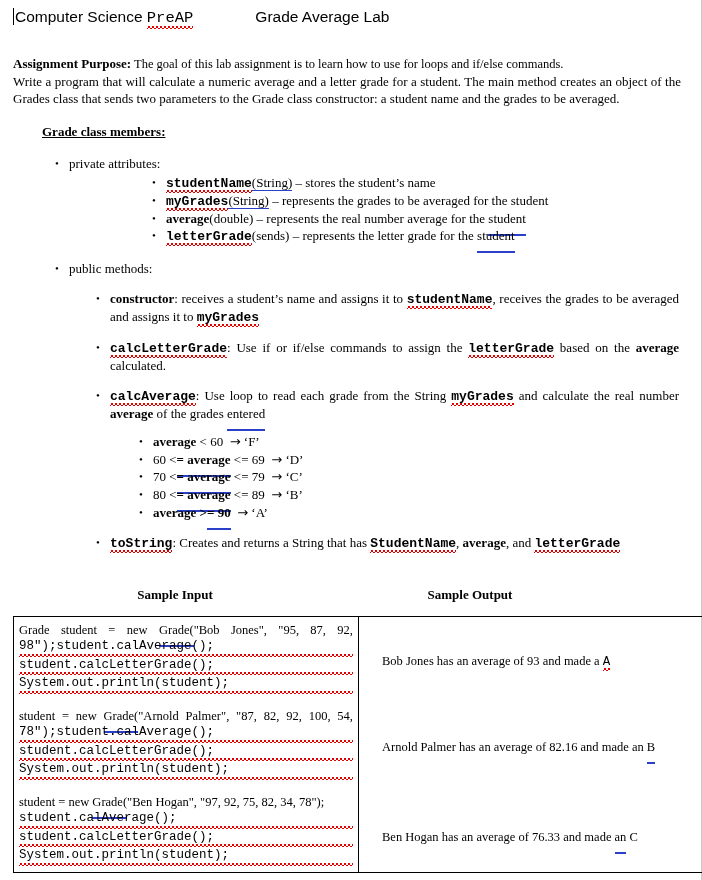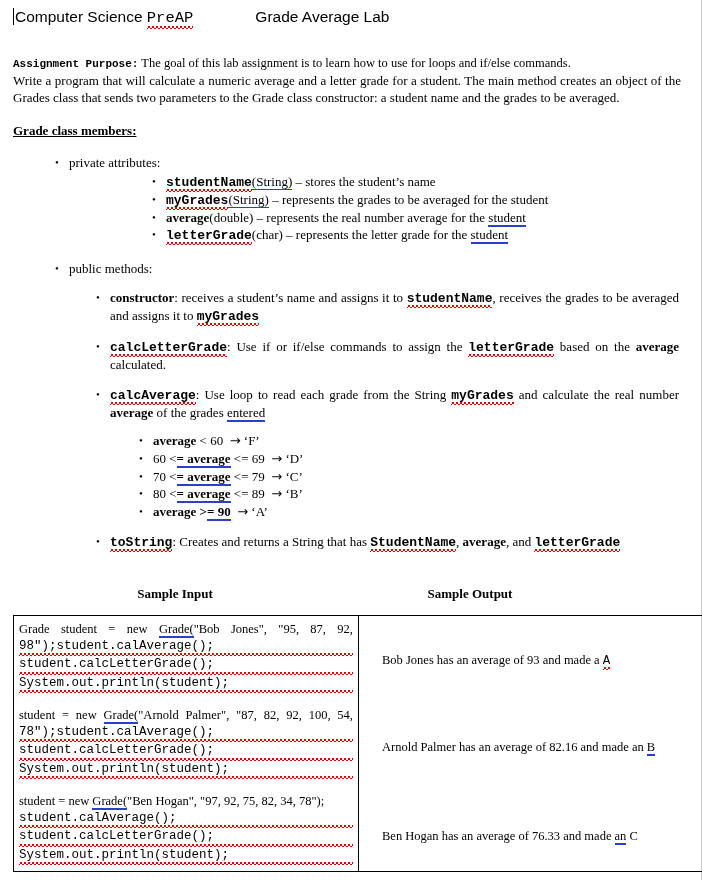--- a/index.html
+++ b/index.html
@@ -48,37 +48,38 @@
   }
   .title-gap { display: inline-block; width: 62px; }
 
   
   .purpose {
     margin-top: 16px;
     font-size: 12.5px;
     line-height: 1.25;
   }
   .purpose .lead {
-    font-family: Liberation Mono, monospace;
+    font-family: Liberation Serif, serif;
     font-weight: bold;
-    font-size: 11px;
+    font-size: 13px;
   }
   .body-par {
     margin-top: 0;
     font-size: 13px;
     line-height: 1.32;
     text-align: justify;
     padding-right: 6px;
   }
 
   .section-head {
     margin-top: 17px;
     font-size: 13px;
     font-weight: bold;
     text-decoration: underline;
+    margin-left: 29px;
   }
 
   
   ul.lv1, ul.lv2, ul.lv3, ul.lv4 {
     list-style: none;
     margin: 0;
     padding: 0;
   }
   ul.lv1 > li, ul.lv2 > li, ul.lv3 > li, ul.lv4 > li {
     position: relative;
@@ -123,21 +124,21 @@
     background-image:
       linear-gradient(45deg, transparent 45%, #e00000 45%, #e00000 58%, transparent 58%),
       linear-gradient(-45deg, transparent 45%, #e00000 45%, #e00000 58%, transparent 58%);
     padding-bottom: 2px;
     font-family: Liberation Mono, monospace;
   }
   .gr {
     
     border-bottom: 1px solid #2b40c8;
     box-shadow: inset 0 -3px 0 -2px #2b40c8;
-    padding-bottom: 1px;
+    padding-bottom: 9px;
   }
   .gr1 {
     border-bottom: 1px solid #2b40c8;
     padding-bottom: 0;
   }
 
   
   .tbl-heads {
     position: relative;
     margin-top: 34px;
@@ -194,21 +195,21 @@
 
     <div class="section-head">Grade class members:</div>
 
     <ul class="lv1">
       <li>
         <span>private attributes:</span>
         <ul class="lv2">
           <li><b class="sp">studentName</b><span class="gr1">(String)</span><span> – stores the student’s name</span></li>
           <li><b class="sp">myGrades</b><span class="gr1">(String)</span><span> – represents the grades to be averaged for the student</span></li>
           <li><b>average</b><span>(double)</span><span> – represents the real number average for the </span><span class="gr">student</span></li>
-          <li><b class="sp">letterGrade</b><span>(char)</span><span> – represents the letter grade for the </span><span class="gr">student</span></li>
+          <li><b class="sp">letterGrade</b><span>(sends)</span><span> – represents the letter grade for the </span><span class="gr">student</span></li>
         </ul>
       </li>
     </ul>
 
     <ul class="lv1">
       <li>
         <span>public methods:</span>
       </li>
     </ul>
 

